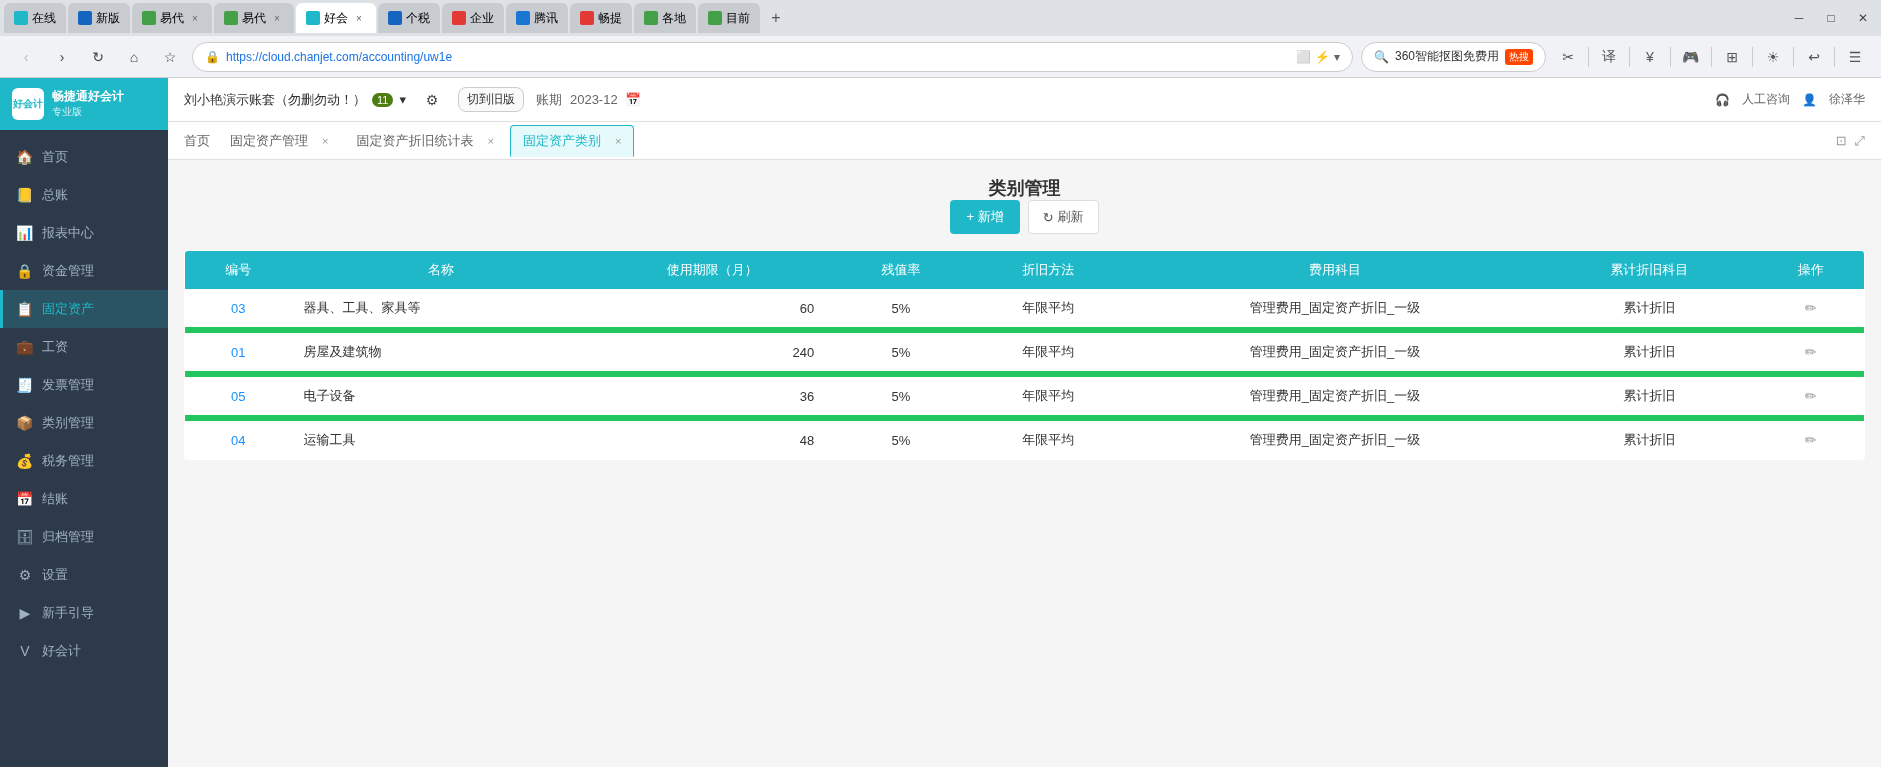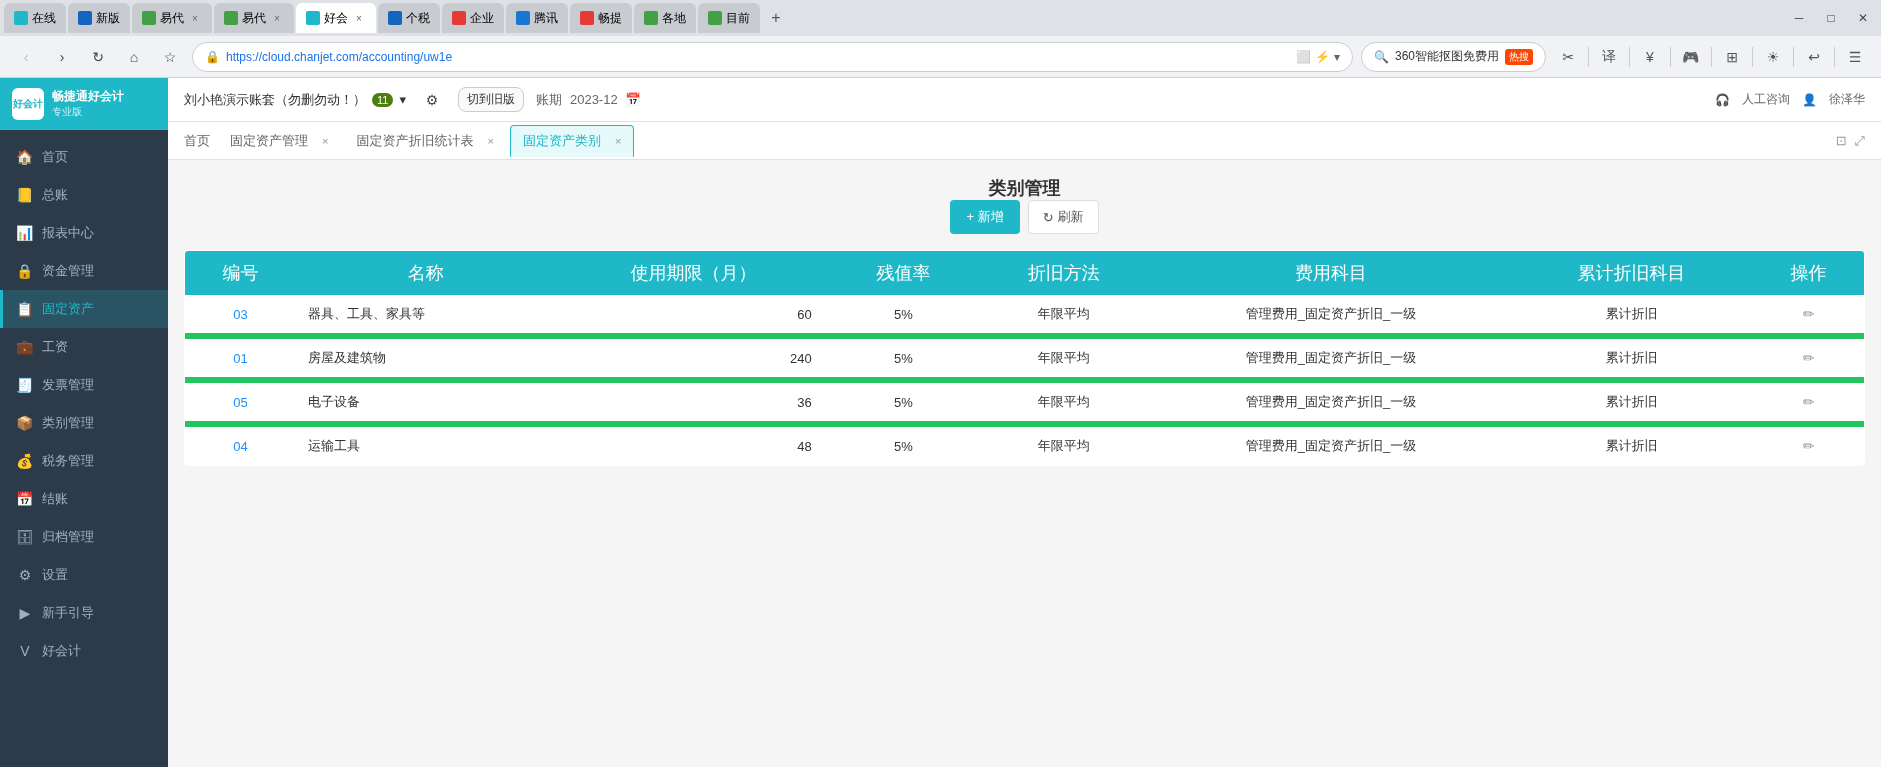--- a/index.html
+++ b/index.html
@@ -68,21 +68,21 @@
     .content { flex: 1; padding: 16px; overflow: auto; }
     .page-header { display: flex; align-items: center; justify-content: space-between; margin-bottom: 16px; flex-direction: column; }
     .page-title { font-size: 18px; font-weight: bold; color: #333; }
     .header-btns { display: flex; gap: 8px; }
     .btn-primary { background: #1eb8c8; color: white; border: none; padding: 7px 16px; border-radius: 4px; cursor: pointer; font-size: 13px; display: flex; align-items: center; gap: 4px; }
     .btn-default { background: white; color: #555; border: 1px solid #ddd; padding: 7px 14px; border-radius: 4px; cursor: pointer; font-size: 13px; display: flex; align-items: center; gap: 4px; }
 
     
     .data-table { width: 100%; border-collapse: collapse; background: white; border: 1px solid #e8e8e8; border-radius: 4px; overflow: hidden; }
     .data-table thead tr { background: #1eb8c8; color: white; }
-    .data-table th { padding: 10px 12px; font-size: 18px; font-weight: 500; text-align: center; }
+    .data-table th { padding: 10px 12px; font-size: 13px; font-weight: 500; text-align: center; }
     .data-table th:first-child { text-align: center; }
     .data-table td { padding: 10px 12px; font-size: 13px; color: #333; border-bottom: 6px solid #22c55e; text-align: center; }
     .data-table td:nth-child(2) { text-align: left; }
     .data-table td.num-col { text-align: right; padding-right: 20px; }
     .data-table tbody tr:last-child td { border-bottom: none; }
     .link-code { color: #1890ff; cursor: pointer; }
     .edit-icon { color: #999; cursor: pointer; font-size: 14px; }
   </style>
 </head>
 <body>

